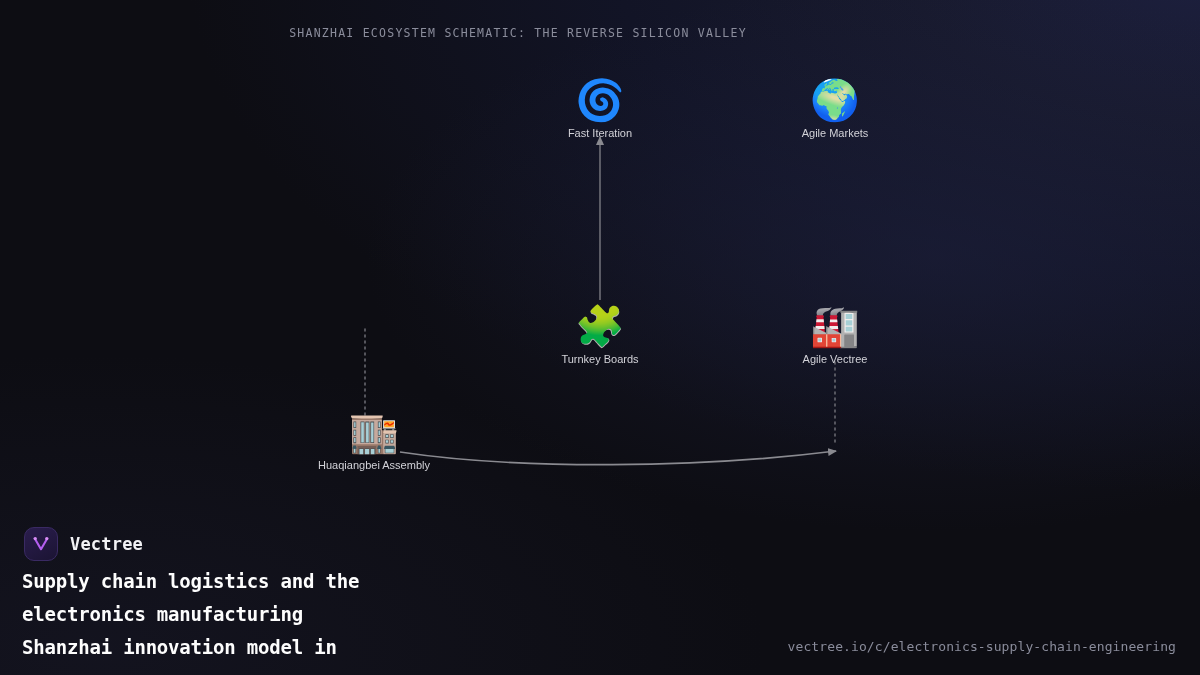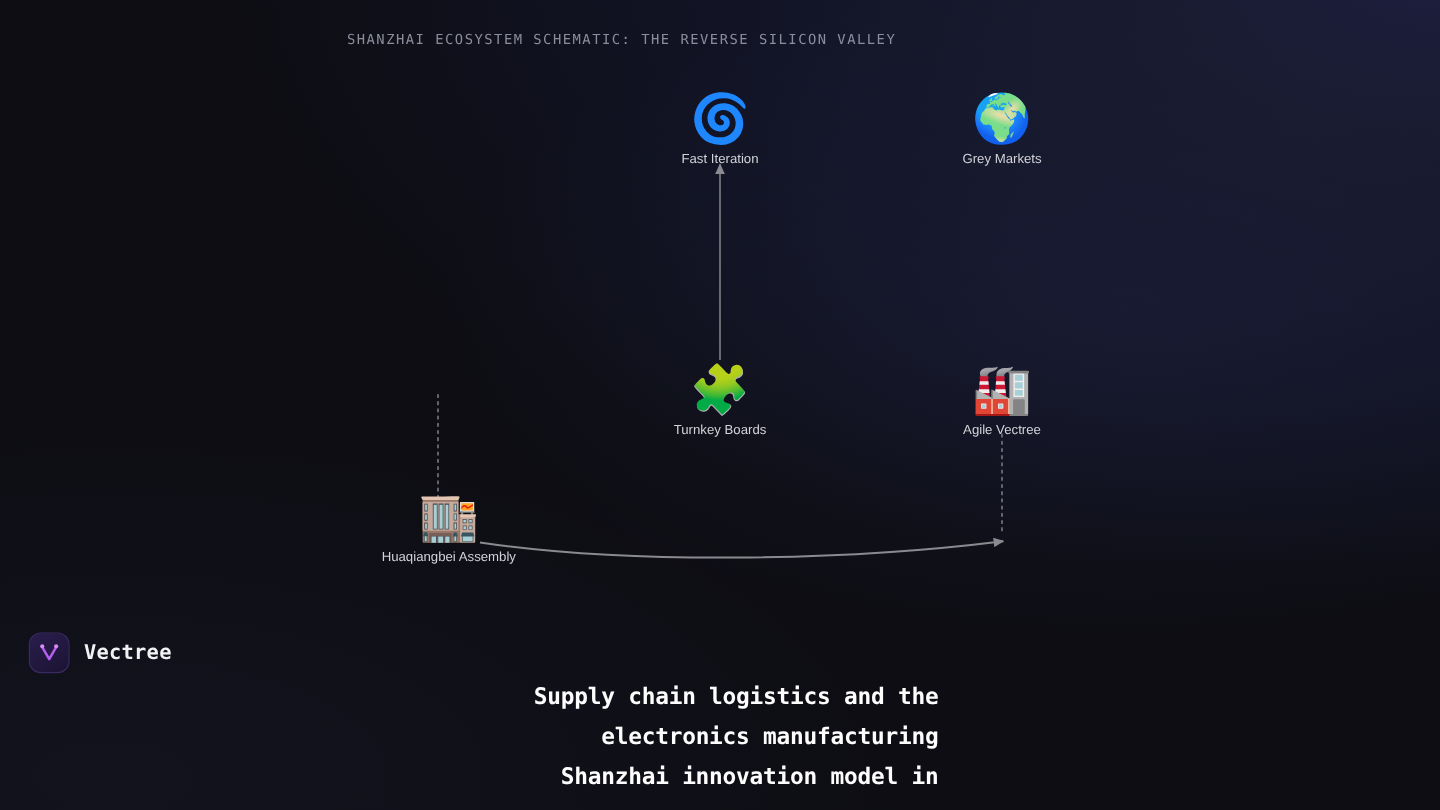--- a/index.html
+++ b/index.html
@@ -75,21 +75,20 @@
     font-family:"Liberation Sans", sans-serif;
   }
 
   
   .footer {
     position:absolute;
     left:0; bottom:0;
     width:1200px;
     height:180px;
     padding:0 40px;
-    text-align:right;
   }
   .brand-row {
     position:absolute;
     left:24px; top:32px;
     display:flex;
     align-items:center;
     gap:12px;
   }
   .brand-logo {
     width:34px; height:34px;
@@ -157,21 +156,21 @@
     <path d="M400,452 C520,470 700,468 836,451" fill="none" stroke="#8a8a90" stroke-width="1.7" marker-end="url(#arrowhead)"></path>
   </svg>
 
   <div class="node" style="left:600px; top:108px;">
     <span class="node-icon">🌀</span>
     <span class="node-label">Fast Iteration</span>
   </div>
 
   <div class="node" style="left:835px; top:108px;">
     <span class="node-icon">🌍</span>
-    <span class="node-label">Grey Markets</span>
+    <span class="node-label">Agile Markets</span>
   </div>
 
   <div class="node" style="left:600px; top:334px;">
     <span class="node-icon">🧩</span>
     <span class="node-label">Turnkey Boards</span>
   </div>
 
   <div class="node" style="left:835px; top:334px;">
     <span class="node-icon">🏭</span>
     <span class="node-label">Agile Vectree</span>
@@ -196,14 +195,15 @@
     </span>
     <span class="brand-name">Vectree</span>
   </div>
 
   <div class="headline">
     <div>Supply chain logistics and the</div>
     <div>electronics manufacturing</div>
     <div>Shanzhai innovation model in</div>
   </div>
 
+  <div class="url">vectree.io/c/electronics-supply-chain-engineering</div>
 
 </div>
 
 </body></html>

